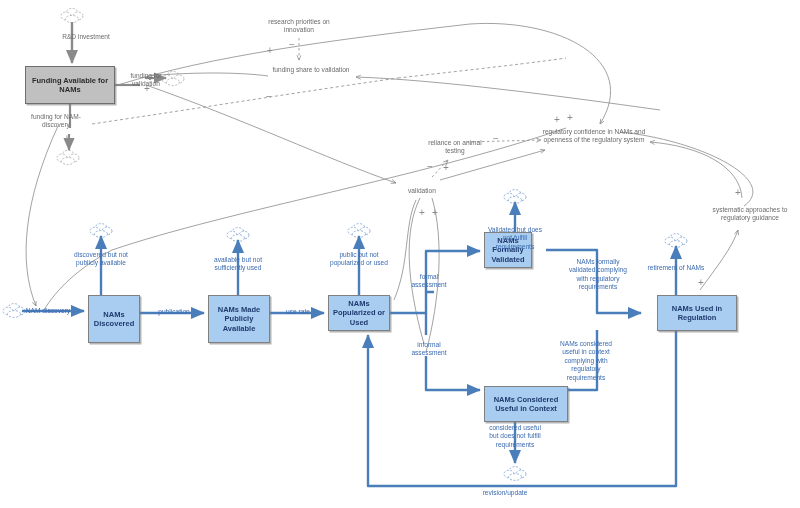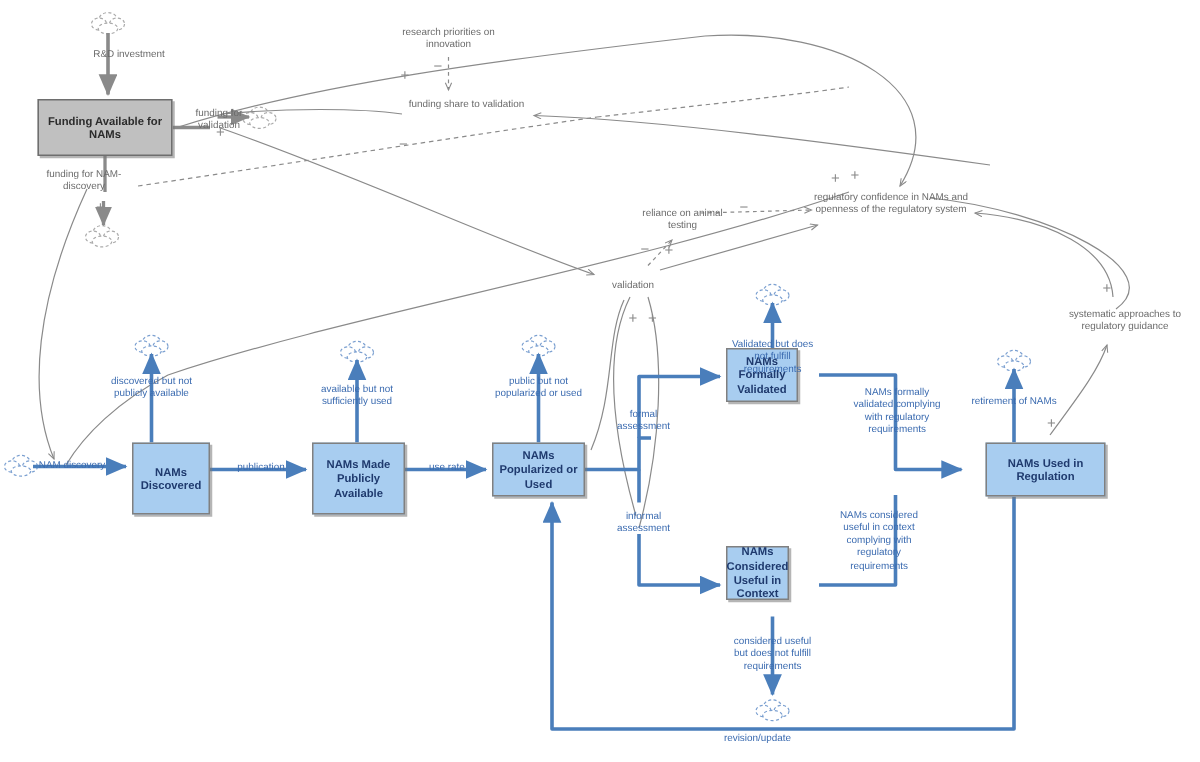--- a/index.html
+++ b/index.html
@@ -252,21 +252,21 @@
   </div>
   <div class="stock" style="left:208px;top:295px;width:62px;height:48px;justify-content:center;">
     <span>NAMs Made Publicly Available</span>
   </div>
   <div class="stock" style="left:328px;top:295px;width:62px;height:36px;">
     <span>NAMs Popularized or Used</span>
   </div>
   <div class="stock" style="left:484px;top:232px;width:48px;height:36px;">
     <span>NAMs Formally Validated</span>
   </div>
-  <div class="stock" style="left:484px;top:364px;width:42px;height:36px;">
+  <div class="stock" style="left:484px;top:386px;width:84px;height:36px;">
     <span>NAMs Considered Useful in Context</span>
   </div>
   <div class="stock" style="left:645px;top:295px;width:80px;height:36px;margin-left:12px;">
     <span>NAMs Used in Regulation</span>
   </div>
 
   <div class="lbl gray" style="left:50px;top:33px;width:72px;"><span>R&amp;D investment</span></div>
   <div class="lbl gray" style="left:120px;top:72px;width:52px;"><span>funding for validation</span></div>
   <div class="lbl gray" style="left:21px;top:113px;width:70px;"><span>funding for NAM-discovery</span></div>
 

